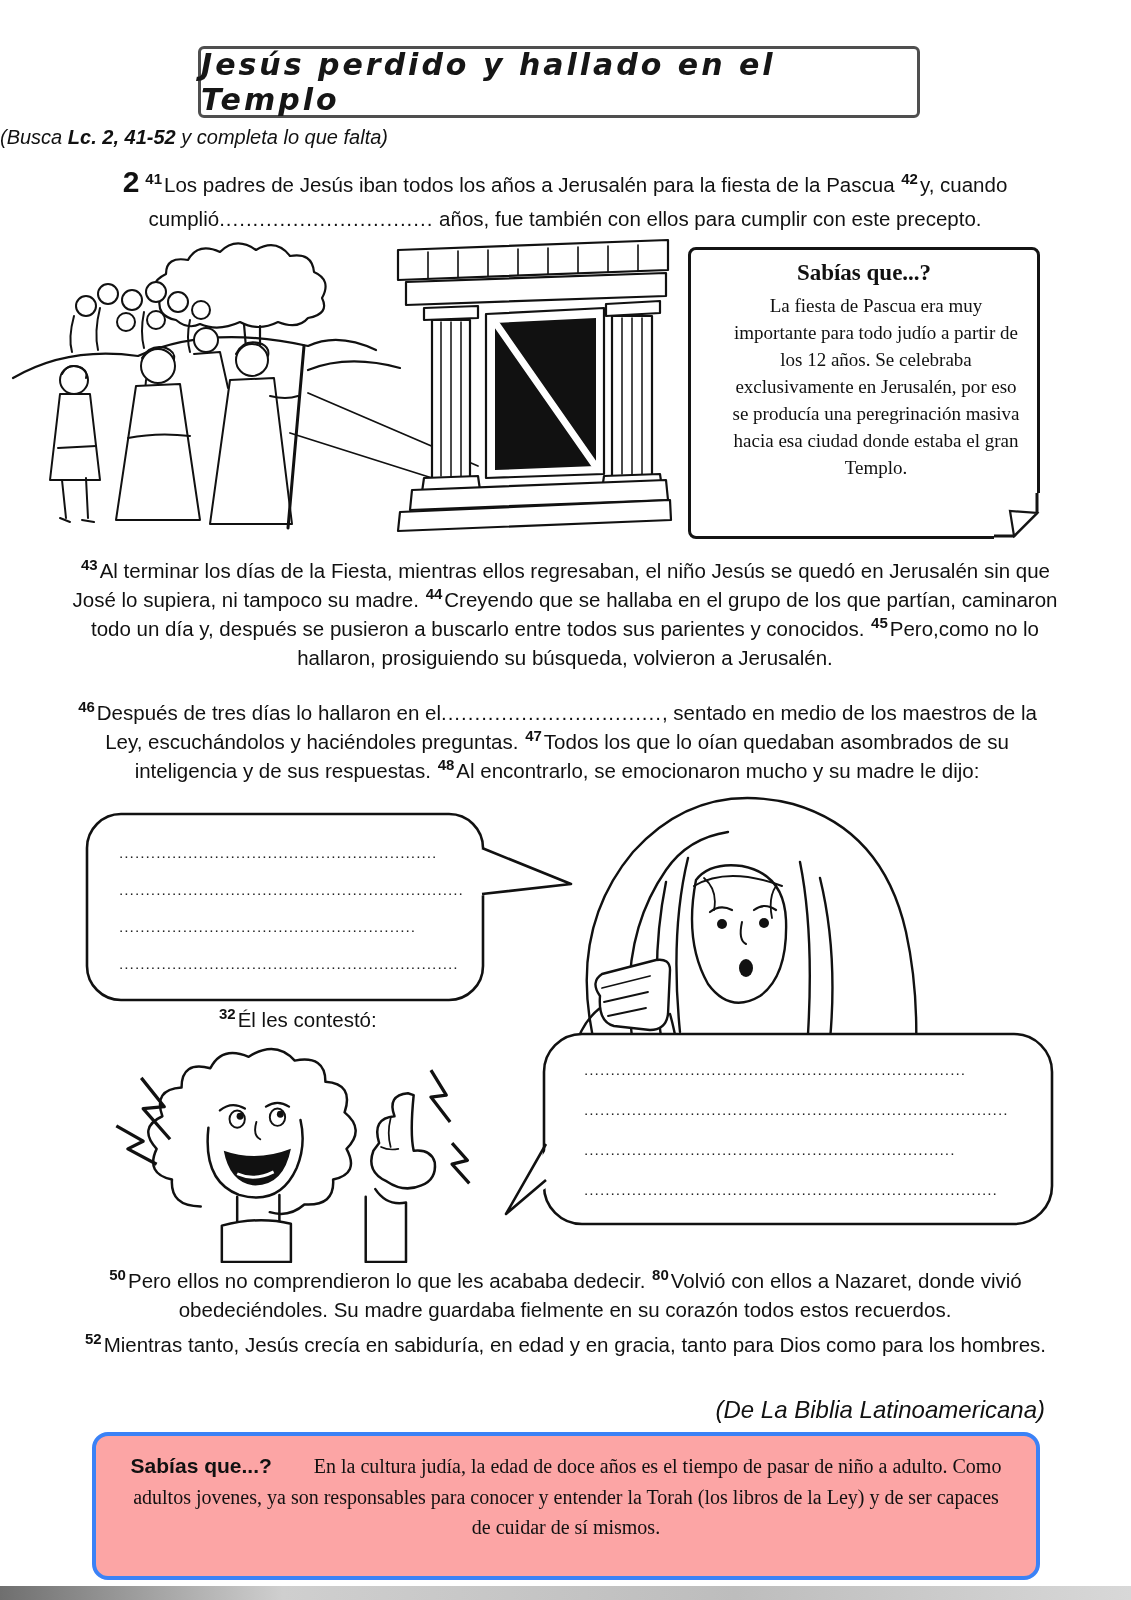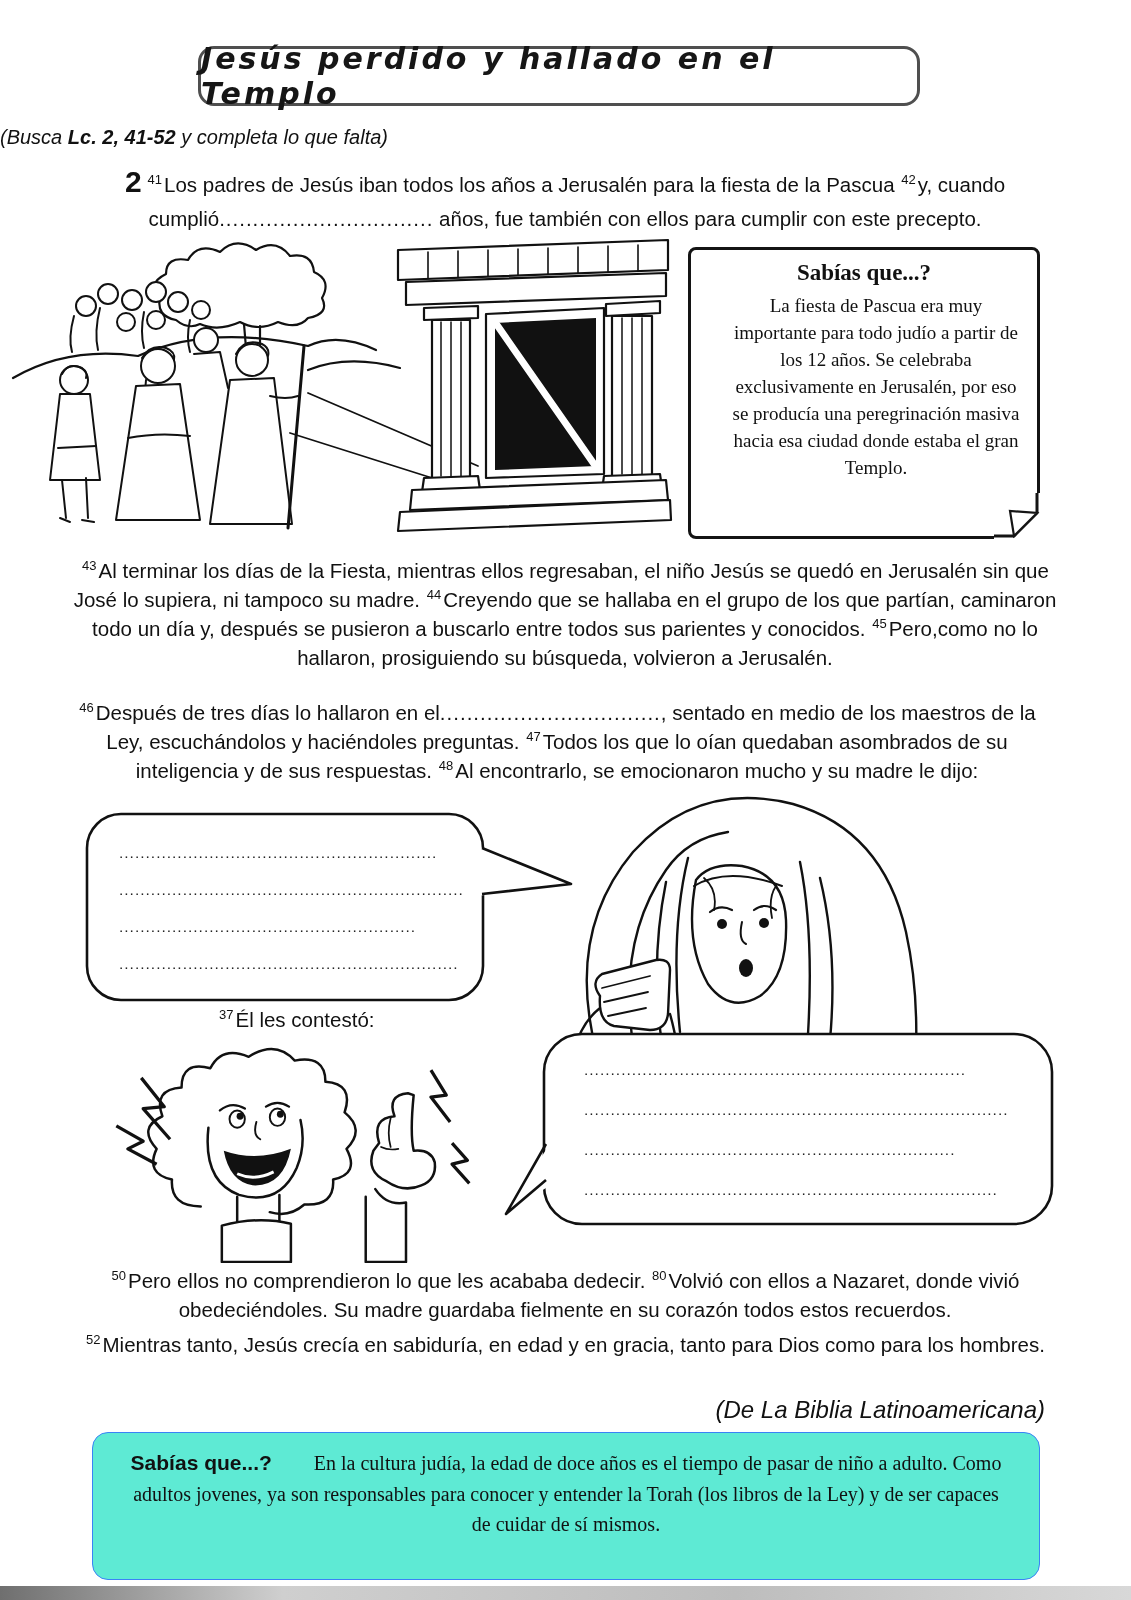--- a/index.html
+++ b/index.html
@@ -6,36 +6,36 @@
   html,body { background:#ffffff; }
   .page {
     position:relative; width:1131px; height:1600px; margin:0 auto;
     background:#ffffff; color:#111;
     font-family:"Liberation Sans", sans-serif; overflow:hidden;
   }
   .abs { position:absolute; }
 
   
   .title-box {
-    left:198px; top:46px; width:722px; height:60px;
-    border:3px solid #4f4f4f; border-radius:16px;
+    left:198px; top:46px; width:722px; height:72px;
+    border:3px solid #4f4f4f; border-radius:6px;
     display:flex; align-items:center; justify-content:center; background:#fff;
   }
   .title-text {
     font-family:"DejaVu Sans","Liberation Sans",sans-serif;
     font-size:30px; font-weight:bold; font-style:italic; letter-spacing:3px; color:#161616;
   }
   .subtitle { left:0; top:126px; width:100%; text-align:left; font-size:20px; font-style:italic; }
   .subtitle .bold { font-weight:bold; }
 
   
   .p-body { font-size:20.5px; line-height:1.42; text-align:center; }
   .p1 { left:75px; top:161px; width:980px; }
   .chapter-num { font-size:30px; font-weight:bold; margin-right:5px; }
-  sup.v { font-size:13px; vertical-align:super; line-height:0; padding:0 2px 0 1px; }
+  sup.v { font-size:15px; vertical-align:super; line-height:0; padding:0 2px 0 1px;font-weight:bold; }
   .blank { letter-spacing:1px; }
 
   .p2 { left:66px; top:556px; width:998px; }
   .p3 { left:58px; top:698px; width:998px; }
   .p49 { left:218px; top:1008px; font-size:20.5px; }
   .p4 { left:66px; top:1266px; width:998px; }
   .p5 { left:66px; top:1330px; width:998px; }
   .attribution { right:86px; top:1396px; font-style:italic; font-size:24px; }
 
   
@@ -44,21 +44,21 @@
     border:3px solid #141414; border-radius:8px; background:#fff;
     padding:10px 14px; text-align:center;
     font-family:"Liberation Serif", serif;
   }
   .sabias-top-title { font-size:23px; font-weight:bold; margin-bottom:7px; }
   .sabias-top-text { font-size:19px; line-height:1.42;margin-left:24px; }
   .fold { position:absolute; right:-3px; bottom:-3px; width:46px; height:46px; }
 
   .sabias-bottom {
     left:92px; top:1432px; width:948px; height:148px;
-    border:1px solid #3b82f6; border-radius:16px; background:#5eead4;
+    border:4px solid #3b82f6; border-radius:16px; background:#fca5a5;
     padding:14px 30px; text-align:center;
     font-family:"Liberation Serif", serif; font-size:20px; line-height:1.5;
   }
   .sabias-bottom-title {
     font-family:"Liberation Sans", sans-serif; font-weight:bold; font-size:21px;
     margin-right:42px;
   }
 
   
   .illus-crowd  { left:8px;  top:228px;  width:665px; height:320px; }
@@ -199,21 +199,21 @@
       </g>
       <g stroke="#111" stroke-width="2.4" fill="#fff" stroke-linecap="round" stroke-linejoin="round">
         <path d="M 62,214 Q 52,200 64,192 L 118,178 Q 132,176 132,188 L 130,232 Q 128,248 112,248 L 76,244 Q 60,240 62,214 Z"></path>
         <path d="M 64,206 L 112,194 M 66,220 L 110,210 M 70,234 L 108,226" fill="none" stroke-width="1.8"></path>
         <path d="M 36,268 Q 44,240 62,226" fill="none"></path>
         <path d="M 140,268 Q 136,246 132,232" fill="none"></path>
       </g>
     </svg>
   </div>
 
-  <div class="abs p49"><sup class="v">37</sup><span>Él les contestó:</span></div>
+  <div class="abs p49"><sup class="v">32</sup><span>Él les contestó:</span></div>
 
   <div class="abs illus-jesus">
     <svg viewBox="0 0 450 245" aria-hidden="true">
       <g stroke="#111" stroke-width="2.6" fill="#fff" stroke-linecap="round" stroke-linejoin="round">
         <path d="M 158,186 Q 126,186 128,158 Q 100,152 112,126 Q 92,104 118,92 Q 108,64 138,62 Q 138,34 168,42 Q 180,18 208,30 Q 236,12 256,34 Q 288,28 288,56 Q 318,58 308,88 Q 330,106 310,126 Q 324,152 296,158 Q 298,186 266,184 Q 250,198 230,192"></path>
         <path d="M 166,104 Q 160,160 198,174 Q 240,186 258,146 Q 268,122 262,96" fill="#fff"></path>
         <path d="M 178,86 Q 190,76 204,84 M 226,82 Q 238,74 250,82" fill="none" stroke-width="2.4"></path>
         <path d="M 216,98 Q 212,112 220,116" fill="none" stroke-width="2"></path>
       </g>
       <g>

